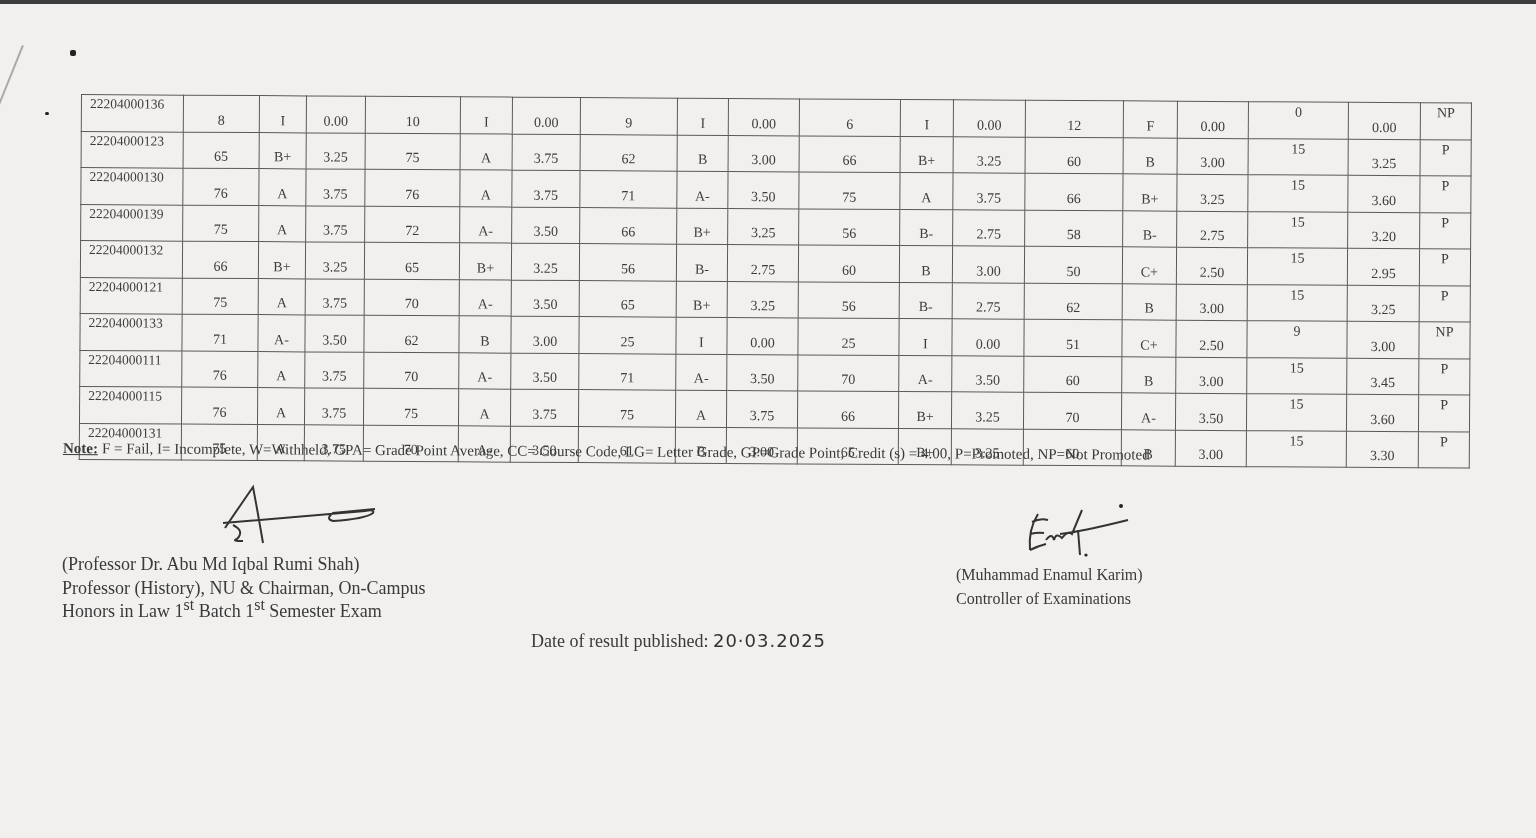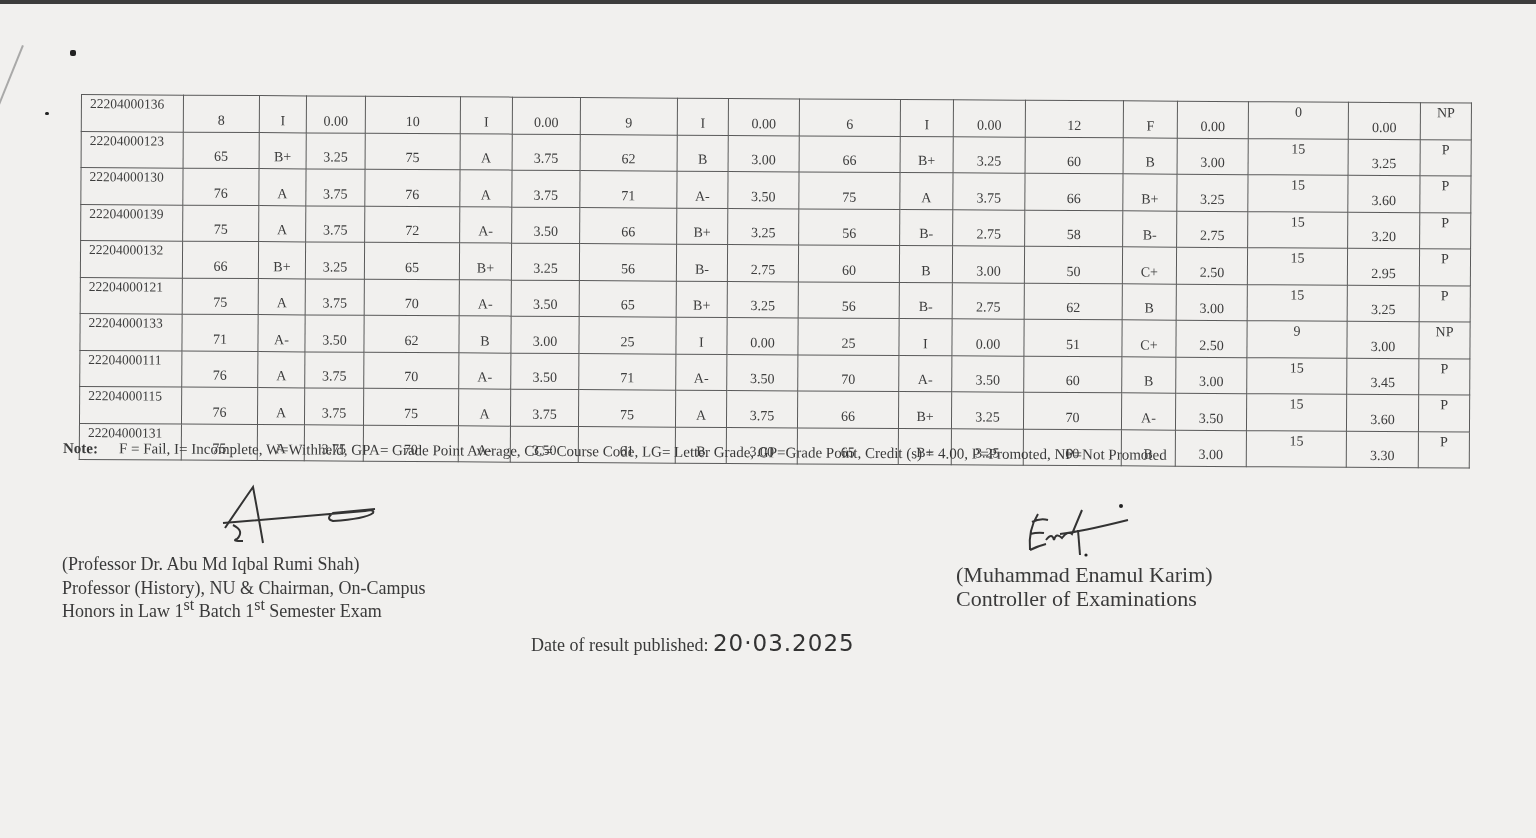--- a/index.html
+++ b/index.html
@@ -21,26 +21,26 @@
   .result-table td {
     border: 1.5px solid #5a5a5a; height: 30.5px; padding: 0;
     font-size: 14px; text-align: center; vertical-align: bottom;
     padding-bottom: 3px; color: #3d3d3d;
   }
   .result-table td.roll { text-align: left; vertical-align: top; padding-left: 8px; padding-top: 1px; padding-bottom: 3px; font-size: 13.5px; }
   .result-table td.tot, .result-table td.res { vertical-align: top; padding-top: 2px; }
   .result-table td.gpa { vertical-align: bottom; }
 
   .note { position: absolute; left: 63px; top: 440px; font-size: 15px; white-space: nowrap; transform: rotate(0.35deg); transform-origin: left top; }
-  .note b { font-weight: bold; margin-right: 21px; }
+  .note b { font-weight: bold; margin-right: 4px; text-decoration: underline; }
 
   .sig-left { position: absolute; left: 62px; top: 553px; font-size: 18px; line-height: 23.5px; white-space: nowrap; }
-  .sig-right { position: absolute; left: 956px; top: 563px; font-size: 22px; line-height: 24px; white-space: nowrap; }
+  .sig-right { position: absolute; left: 956px; top: 563px; font-size: 16px; line-height: 24px; white-space: nowrap; }
   .pub-date { position: absolute; left: 531px; top: 630px; font-size: 18px; white-space: nowrap; }
-  .pub-date .hand { font-family: "DejaVu Sans", sans-serif; font-size: 23px; letter-spacing: 1px; color: #333; }
+  .pub-date .hand { font-family: "DejaVu Sans", sans-serif; font-size: 18px; letter-spacing: 1px; color: #333; }
   sup { font-size: 16px; vertical-align: super; line-height: 0; }
   .signature { position: absolute; }
 </style>
 </head>
 <body>
 
 <div class="top-bar"></div>
 <div class="scan-mark"></div>
 <div class="scan-dot" style="left:70px;top:50px;"></div>
 <div class="scan-dot" style="left:45px;top:112px;width:4px;height:3px;"></div>

